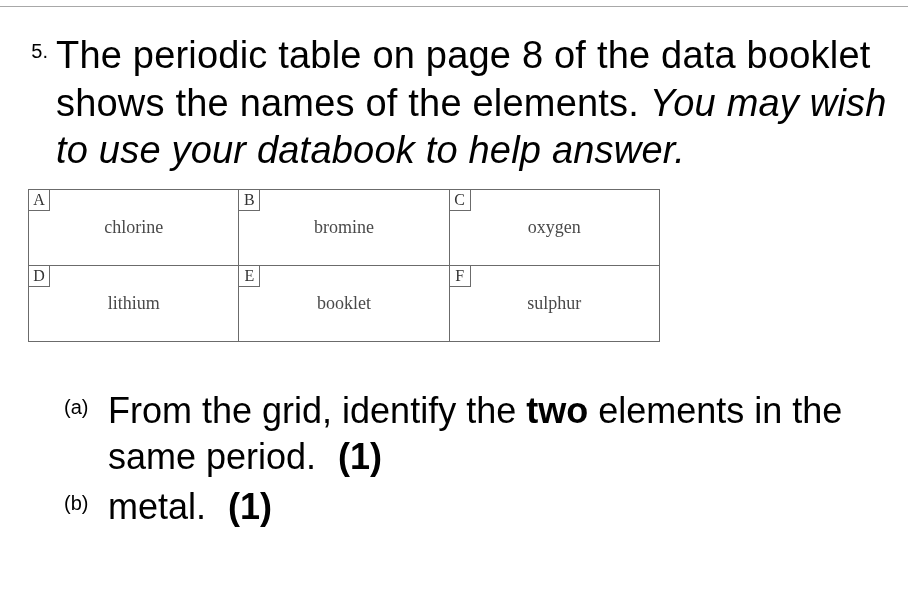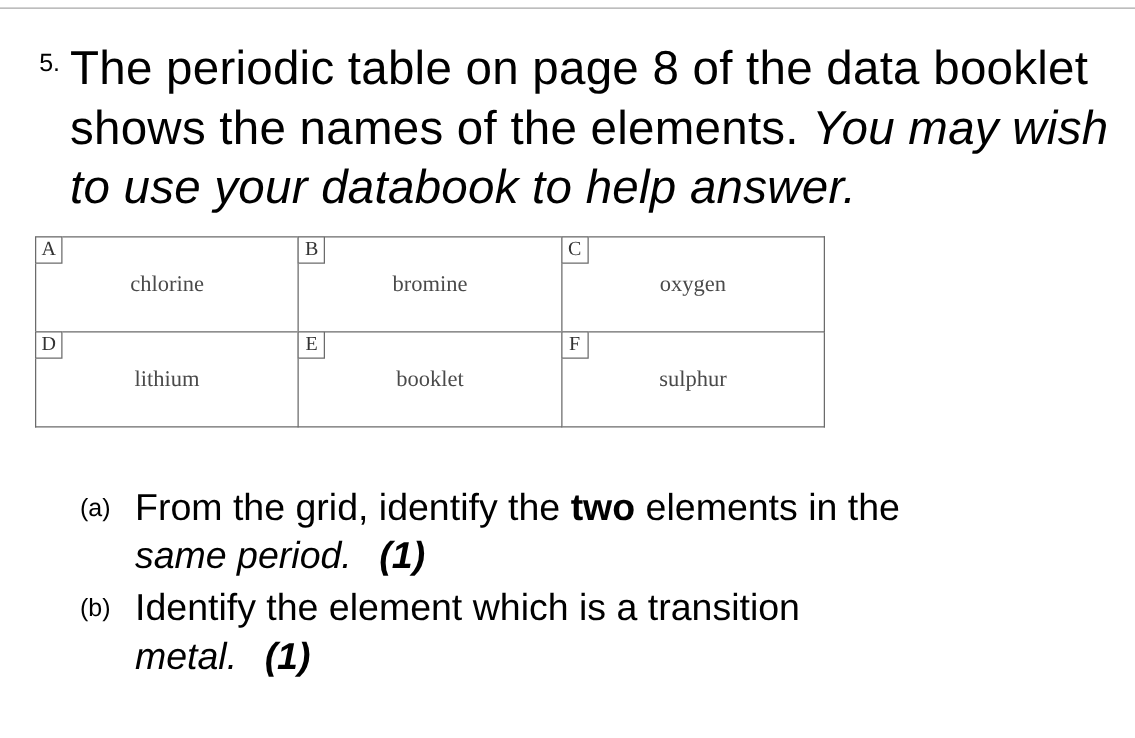--- a/index.html
+++ b/index.html
@@ -81,31 +81,30 @@
       align-items: flex-start;
       margin-bottom: 4px;
     }
     .sp-label {
       font-size: 20px;
       width: 44px;
       flex-shrink: 0;
       padding-top: 8px;
     }
     .sp-body {
-      font-size: 30px;
+      font-size: 36px;
       line-height: 1.28;
     }
     .sp-body .marks {
       font-weight: 600;
       margin-left: 22px;
     }
     .sp-body b { font-weight: 700; }
     .sp-indent {
       display: block;
-      font-style: italic;
     }
   </style>
 </head>
 <body>
 
 <div class="top-rule"></div>
 
 <div class="question">
   <div class="q-number">5.</div>
   <div class="q-stem">
@@ -157,20 +156,19 @@
       <span>From the grid, identify the </span><b>two</b><span> elements in the</span>
       <span class="sp-indent">
         <span>same period.</span><span class="marks">(1)</span>
       </span>
     </div>
   </div>
 
   <div class="subpart">
     <div class="sp-label">(b)</div>
     <div class="sp-body">
-      <span>Identify the element which is a transition</span>
       <span class="sp-indent">
         <span>metal.</span><span class="marks">(1)</span>
       </span>
     </div>
   </div>
 
 </div>
 
 </body></html>

